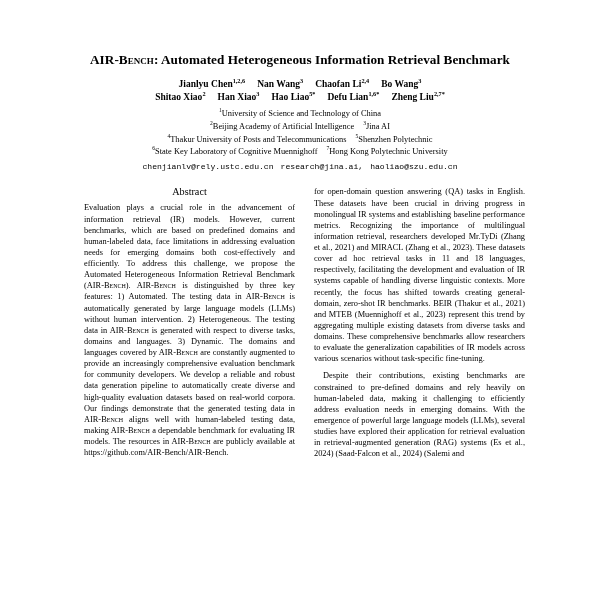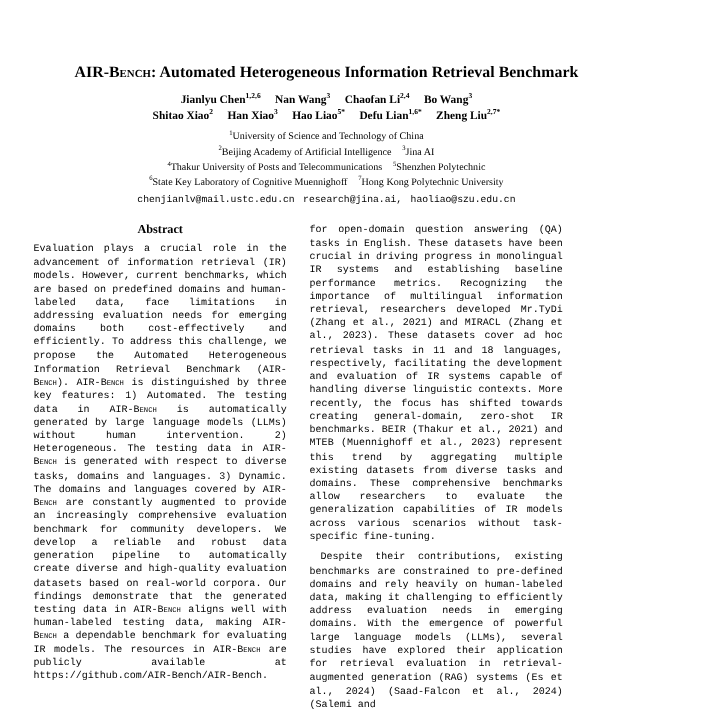--- a/index.html
+++ b/index.html
@@ -12,21 +12,21 @@
     height: 600px;
     overflow: hidden;
     font-family: "Liberation Serif", serif;
     color: #000000;
   }
   .page {
     position: relative;
     width: 576px;
     height: 600px;
     box-sizing: border-box;
-    padding: 52px 60px 0 28px;
+    padding: 52px 60px 0 84px;
     overflow: hidden;
   }
 
   
   .title {
     font-size: 13.2px;
     font-weight: bold;
     text-align: center;
     line-height: 1.25;
     letter-spacing: 0.05px;
@@ -79,32 +79,31 @@
     gap: 19px;
   }
   .col {
     width: 211px;
     flex: 0 0 211px;
   }
 
   .section-head {
     text-align: center;
     font-size: 10.2px;
-    font-weight: bold;
+    font-weight: normal;
     margin: 0 0 5px 0;
   }
 
   p.body {
     margin: 0;
     font-size: 8.35px;
     line-height: 1.335;
     text-align: justify;
     text-justify: inter-word;
     hyphens: none;
-    font-family: Liberation Mono, monospace;
   }
   p.body + p.body {
     text-indent: 9px;
     margin-top: 6px;
   }
   .abstract p.body {
     text-indent: 0;
   }
 </style>
 </head>
@@ -122,21 +121,21 @@
     </div>
 
   <div class="affils" id="affils-block">
       <div class="row"><span><sup>1</sup><span>University of Science and Technology of China</span></span></div>
       <div class="row"><span><sup>2</sup><span>Beijing Academy of Artificial Intelligence</span></span><span class="affil-gap"></span><span><sup>3</sup><span>Jina AI</span></span></div>
       <div class="row"><span><sup>4</sup><span>Thakur University of Posts and Telecommunications</span></span><span class="affil-gap"></span><span><sup>5</sup><span>Shenzhen Polytechnic</span></span></div>
       <div class="row"><span><sup>6</sup><span>State Key Laboratory of Cognitive Muennighoff</span></span><span class="affil-gap"></span><span><sup>7</sup><span>Hong Kong Polytechnic University</span></span></div>
     </div>
 
   <div class="emails" id="emails-block">
-      <div class="row"><span>chenjianlv@mail.ustc.edu.cn</span><span class="email-gap"></span><span>research@jina.ai,</span><span class="email-gap"></span><span>haoliao@szu.edu.cn</span></div>
+      <div class="row"><span>chenjianlv@rely.ustc.edu.cn</span><span class="email-gap"></span><span>research@jina.ai,</span><span class="email-gap"></span><span>haoliao@szu.edu.cn</span></div>
     </div>
 
   <div class="columns">
 
     <div class="col abstract">
       <div class="section-head">Abstract</div>
       <div id="abstract-body">
           <p class="body">Evaluation plays a crucial role in the advancement of information retrieval (IR) models. However, current benchmarks, which are based on predefined domains and human-labeled data, face limitations in addressing evaluation needs for emerging domains both cost-effectively and efficiently. To address this challenge, we propose the Automated Heterogeneous Information Retrieval Benchmark (<span>AIR-<span class="sc">Bench</span></span>). <span>AIR-<span class="sc">Bench</span></span> is distinguished by three key features: 1) Automated. The testing data in <span>AIR-<span class="sc">Bench</span></span> is automatically generated by large language models (LLMs) without human intervention. 2) Heterogeneous. The testing data in <span>AIR-<span class="sc">Bench</span></span> is generated with respect to diverse tasks, domains and languages. 3) Dynamic. The domains and languages covered by <span>AIR-<span class="sc">Bench</span></span> are constantly augmented to provide an increasingly comprehensive evaluation benchmark for community developers. We develop a reliable and robust data generation pipeline to automatically create diverse and high-quality evaluation datasets based on real-world corpora. Our findings demonstrate that the generated testing data in <span>AIR-<span class="sc">Bench</span></span> aligns well with human-labeled testing data, making <span>AIR-<span class="sc">Bench</span></span> a dependable benchmark for evaluating IR models. The resources in <span>AIR-<span class="sc">Bench</span></span> are publicly available at https://github.com/AIR-Bench/AIR-Bench.</p>
         </div>
     </div>

